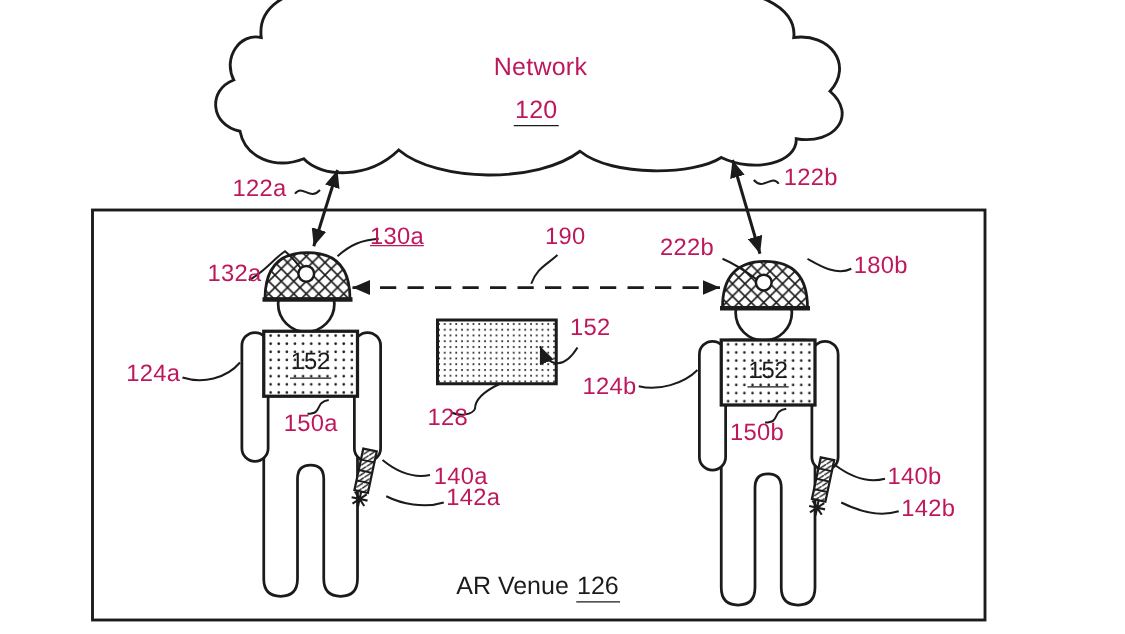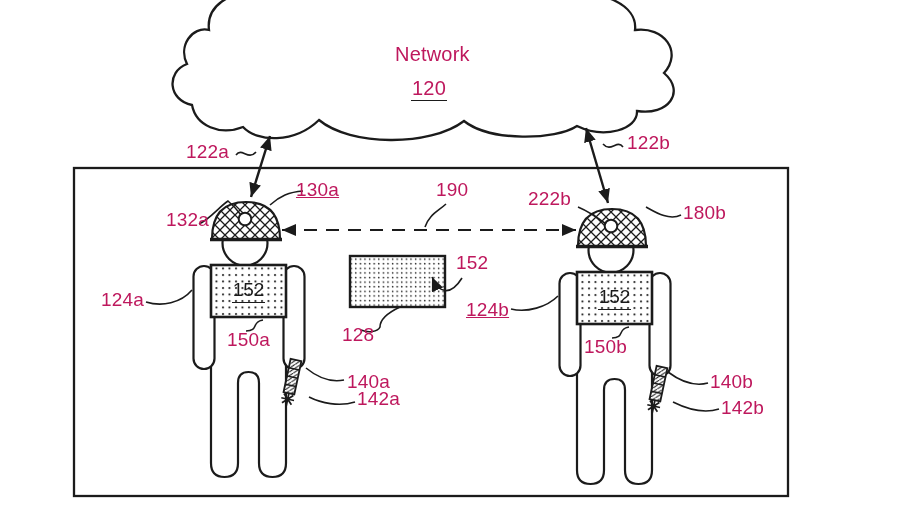--- a/index.html
+++ b/index.html
@@ -125,31 +125,35 @@
   <span class="ref" style="left:296px;top:180px;text-decoration:underline;">130a</span>
   <span class="ref" style="left:166px;top:210px;">132a</span>
   <span class="ref" style="left:436px;top:180px;">190</span>
   <span class="ref" style="left:528px;top:189px;">222b</span>
   <span class="ref" style="left:683px;top:203px;">180b</span>
 
   <span class="ref" style="left:456px;top:253px;">152</span>
   <span class="ref" style="left:342px;top:325px;">128</span>
 
   <span class="ref" style="left:101px;top:290px;">124a</span>
-  <span class="ref" style="left:466px;top:300px;text-decoration:underline;">124b</span>
+  <span class="ref" style="left:466px;top:300px;">124b</span>
 
   <span class="ref" style="left:227px;top:330px;">150a</span>
   <span class="ref" style="left:584px;top:337px;">150b</span>
 
   <span class="ref" style="left:347px;top:372px;">140a</span>
   <span class="ref" style="left:357px;top:389px;">142a</span>
   <span class="ref" style="left:710px;top:372px;">140b</span>
   <span class="ref" style="left:721px;top:398px;">142b</span>
 
   <div class="chestbox" style="left:211px;top:265px;">
     <span class="u">152</span>
   </div>
   <div class="chestbox" style="left:577px;top:272px;">
     <span class="u">152</span>
   </div>
 
+  <div class="venue" style="left:365px;top:458px;">
+    <span>AR Venue</span>
+    <span class="u">126</span>
+  </div>
 
 </div>
 
 </body></html>

